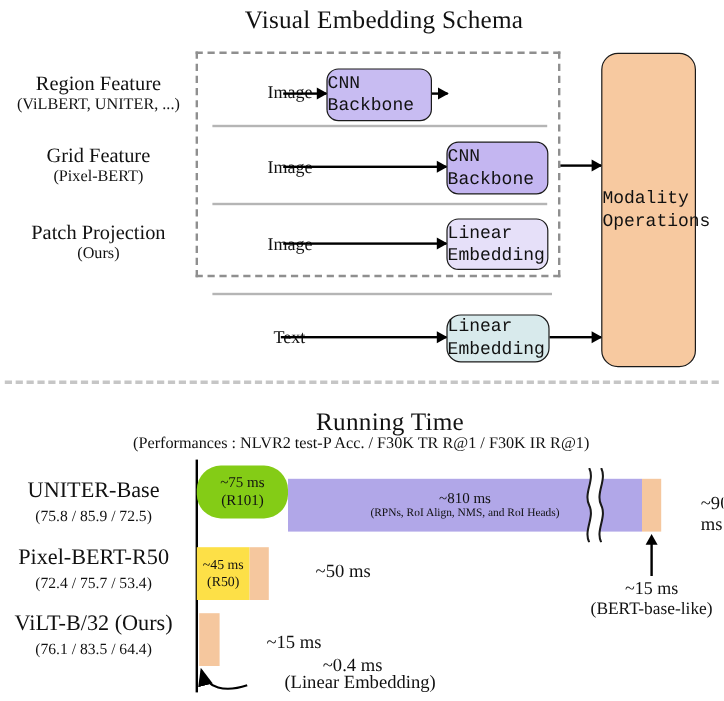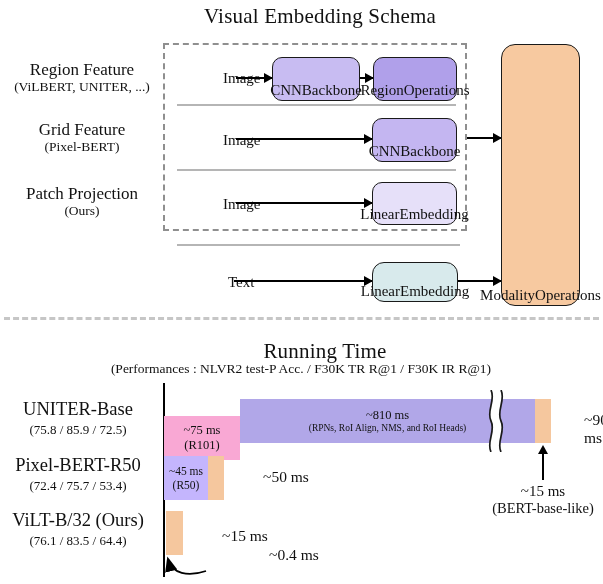--- a/index.html
+++ b/index.html
@@ -4,22 +4,22 @@
 <style>
   html,body{margin:0;padding:0;background:#fff;}
   #fig{position:relative;width:603px;height:584px;background:#ffffff;overflow:hidden;
        font-family:"Liberation Serif","DejaVu Serif",serif;color:#111;}
   .abs{position:absolute;}
   .ctr{text-align:center;}
   .title{font-size:21px;letter-spacing:.2px;}
   .rowlabel{font-size:17px;line-height:19px;}
   .rowdetail{font-size:13.5px;line-height:15px;}
   .iolabel{font-size:15px;margin-left:22px;}
-  .nodebox{border:1.5px solid #1a1a1a;border-radius:10px;display:flex;
-           align-items:flex-end;justify-content:center;font-size:15px;line-height:19px;box-sizing:border-box;}
+  .nodebox{border:1.5px solid #1a1a1a;border-radius:10px;display:flex;flex-direction:column;
+           align-items:flex-start;justify-content:center;font-size:15px;line-height:19px;box-sizing:border-box;font-family:Liberation Mono, monospace;}
   .dashedbox{border:2px dashed #8f8f8f;box-sizing:border-box;}
   .grayline{height:2px;background:#b5b5b5;}
   .sep{border-top:3px dashed #c6c6c6;height:0;}
   
   .harrow{height:0;border-top:2px solid #000;}
   .harrow:after{content:"";position:absolute;right:-1px;top:-6px;width:0;height:0;
     border-left:9px solid #000;border-top:5px solid transparent;border-bottom:5px solid transparent;}
   
   .varrow{width:0;border-left:2px solid #000;}
   .varrow:before{content:"";position:absolute;top:-8px;left:-6px;width:0;height:0;
@@ -59,24 +59,20 @@
   <div class="abs grayline" style="left:177px;top:169px;width:279px;"></div>
   <div class="abs grayline" style="left:177px;top:244px;width:283px;"></div>
 
   <div class="abs iolabel" style="left:201px;top:70px;">Image</div>
   <div class="abs harrow" style="left:236px;top:77px;width:36px;"></div>
   <div class="abs nodebox" style="left: 272px; top: 57px; width: 88px; height: 44px; background-color: rgb(200, 188, 242);">
     <span>CNN</span>
     <span>Backbone</span>
   </div>
   <div class="abs harrow" style="left:360px;top:77px;width:13px;"></div>
-  <div class="abs nodebox" style="left: 373px; top: 57px; width: 84px; height: 44px; background-color: rgb(176, 160, 234);">
-    <span>Region</span>
-    <span>Operations</span>
-  </div>
 
   <div class="abs iolabel" style="left:201px;top:132px;">Image</div>
   <div class="abs harrow" style="left:236px;top:138px;width:136px;"></div>
   <div class="abs nodebox" style="left: 372px; top: 118px; width: 85px; height: 44px; background-color: rgb(196, 182, 241);">
     <span>CNN</span>
     <span>Backbone</span>
   </div>
 
   <div class="abs iolabel" style="left:201px;top:196px;">Image</div>
   <div class="abs harrow" style="left:236px;top:202px;width:136px;"></div>
@@ -113,21 +109,21 @@
   </div>
   <div class="abs ctr" style="left:0px;top:455px;width:156px;">
     <div class="chartlabel1">Pixel-BERT-R50</div>
     <div class="chartlabel2">(72.4 / 75.7 / 53.4)</div>
   </div>
   <div class="abs ctr" style="left:0px;top:510px;width:156px;">
     <div class="chartlabel1">ViLT-B/32 (Ours)</div>
     <div class="chartlabel2">(76.1 / 83.5 / 64.4)</div>
   </div>
 
-  <div class="abs seg" style="left: 164px; top: 416px; width: 76px; height: 44px; background-color: #f9a8d4;">
+  <div class="abs seg" style="left: 164px; top: 388px; width: 76px; height: 44px; background-color: #84cc16; border-radius: 20px;">
     <span class="segtxt">~75 ms</span>
     <span class="segtxt">(R101)</span>
   </div>
   <div class="abs seg" style="left: 240px; top: 399px; width: 295px; height: 44px; background-color: rgb(177, 167, 232);">
     <span class="segtxt">~810 ms</span>
     <span class="segsub">(RPNs, RoI Align, NMS, and RoI Heads)</span>
   </div>
   <div class="abs" style="left: 535px; top: 399px; width: 16px; height: 44px; background-color: rgb(245, 199, 158);"></div>
 
   <svg class="abs" style="left:485px;top:390px;" width="22" height="62" viewBox="0 0 22 62">
@@ -137,31 +133,32 @@
   </svg>
 
   <div class="abs mslabel" style="left:552px;top:411px;">~900 ms</div>
 
   <div class="abs varrow" style="left:542px;top:453px;height:27px;"></div>
   <div class="abs ctr" style="left:478px;top:483px;width:130px;">
     <div class="annot1">~15 ms</div>
     <div class="annot2">(BERT-base-like)</div>
   </div>
 
-  <div class="abs seg" style="left: 164px; top: 456px; width: 44px; height: 44px; background-color: #c4b5fd;">
+  <div class="abs seg" style="left: 164px; top: 456px; width: 44px; height: 44px; background-color: #fde047;">
     <span style="font-size:11.5px;line-height:14px;">~45 ms</span>
     <span style="font-size:11.5px;line-height:14px;">(R50)</span>
   </div>
   <div class="abs" style="left: 208px; top: 456px; width: 16px; height: 44px; background-color: rgb(245, 199, 158);"></div>
   <div class="abs mslabel" style="left:231px;top:468px;">~50 ms</div>
 
   <div class="abs" style="left: 166px; top: 511px; width: 17px; height: 44px; background-color: rgb(245, 199, 158);"></div>
   <div class="abs mslabel" style="left:190px;top:527px;">~15 ms</div>
 
   <div class="abs mslabel" style="left:237px;top:546px;">~0.4 ms</div>
+  <div class="abs mslabel" style="left:205px;top:560px;">(Linear Embedding)</div>
   <svg class="abs" style="left:158px;top:546px;" width="62" height="34" viewBox="0 0 62 34">
     <defs>
       <marker id="ah" markerWidth="10" markerHeight="10" refX="7" refY="4.5" orient="auto">
         <path d="M0 1 L8.5 4.5 L0 8 z" fill="#000"></path>
       </marker>
     </defs>
     <path d="M48 25 C30 31, 14 28, 10 13" fill="none" stroke="#000" stroke-width="1.8" marker-end="url(#ah)"></path>
   </svg>
 
 </div>

